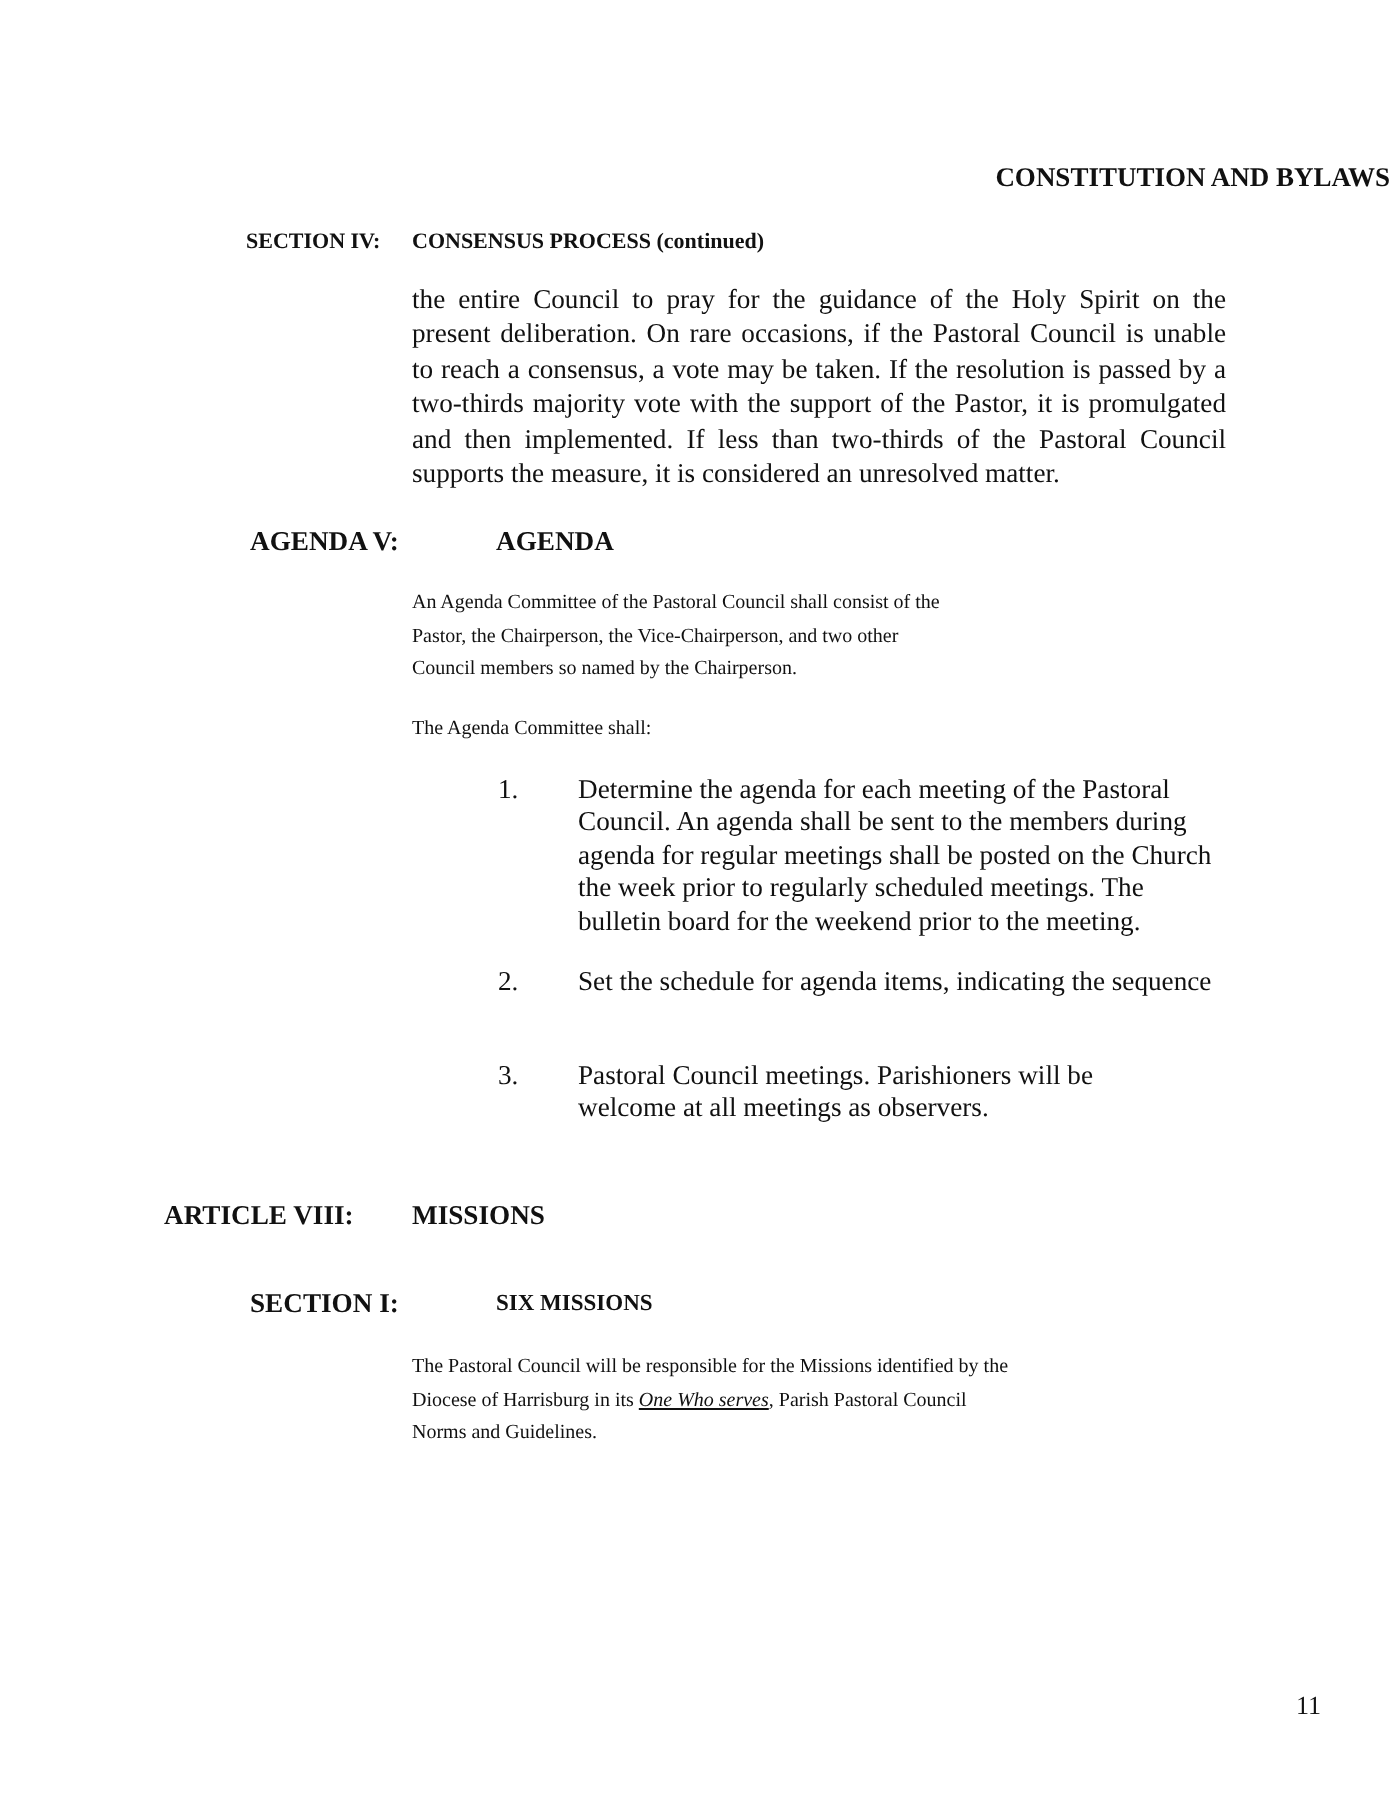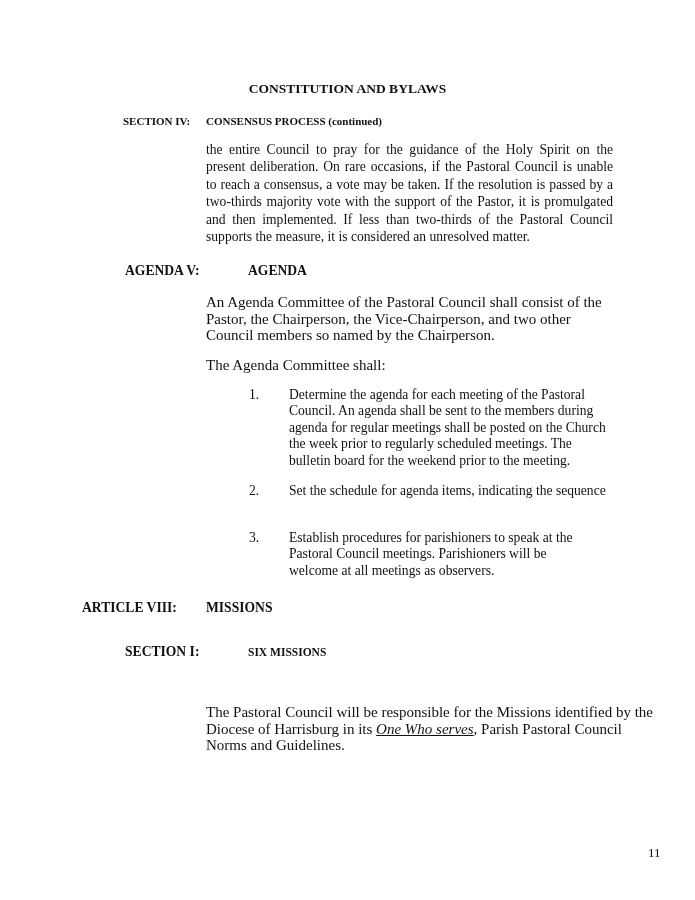--- a/index.html
+++ b/index.html
@@ -16,21 +16,21 @@
       overflow: hidden;
     }
     .page {
       position: absolute;
       left: 0; top: 0;
       width: 695px; height: 900px;
     }
     .abs { position: absolute; white-space: nowrap; }
     .title {
       left: 0; width: 695px; top: 81px;
-      text-align: center;
+      text-align: right;
       font-weight: bold;
       font-size: 13.5px;
     }
     .sec4-label { left: 123px; top: 115px; font-weight: bold; font-size: 11px; }
     .sec4-title { left: 206px; top: 115px; font-weight: bold; font-size: 11px; text-align: right; }
 
     .justified {
       position: absolute;
       left: 206px;
       width: 407px;
@@ -41,41 +41,41 @@
     }
     .sec4-body { top: 141px; }
 
     .heading { font-weight: bold; font-size: 13.6px; }
     .sec5-label { left: 125px; top: 263px; }
     .sec5-title { left: 248px; top: 263px; }
 
     .para {
       position: absolute;
       left: 206px;
-      font-size: 15px;
+      font-size: 10px;
       line-height: 16.6px;
       white-space: nowrap;
     }
     .sec5-intro { top: 294px; }
     .sec5-lead { top: 357px; }
 
     .list-item { position: absolute; left: 249px; font-size: 13.6px; line-height: 16.4px; }
     .list-num { position: absolute; left: 0; top: 0; }
     .list-text { position: absolute; left: 40px; top: 0; white-space: nowrap; }
     .li1 { top: 387px; }
     .li2 { top: 483px; }
     .li3 { top: 530px; }
 
     .art-label { left: 82px; top: 600px; }
     .art-title { left: 206px; top: 600px; }
 
     .sec1-label { left: 125px; top: 644px; }
     .sec1-title { left: 248px; top: 644px; font-size: 11.5px; top: 646px; }
 
-    .missions-body { top: 704px; }
+    .missions-body { top: 676px; }
     .ref { font-style: italic; text-decoration: underline; }
 
     .page-number { left: 600px; top: 845px; font-size: 13px; margin-left: 48px; }
   </style>
 </head>
 <body>
 
 <div class="page">
 
   <div class="abs title">CONSTITUTION AND BYLAWS</div>
@@ -117,21 +117,20 @@
   <div class="list-item li2">
     <span class="list-num">2.</span>
     <div class="list-text">
       <div>Set the schedule for agenda items, indicating the sequence</div>
     </div>
   </div>
 
   <div class="list-item li3">
     <span class="list-num">3.</span>
     <div class="list-text">
-      <div>Establish procedures for parishioners to speak at the</div>
       <div>Pastoral Council meetings. Parishioners will be</div>
       <div>welcome at all meetings as observers.</div>
     </div>
   </div>
 
   <div class="abs heading art-label">ARTICLE VIII:</div>
   <div class="abs heading art-title">MISSIONS</div>
 
   <div class="abs heading sec1-label">SECTION I:</div>
   <div class="abs heading sec1-title">SIX MISSIONS</div>

